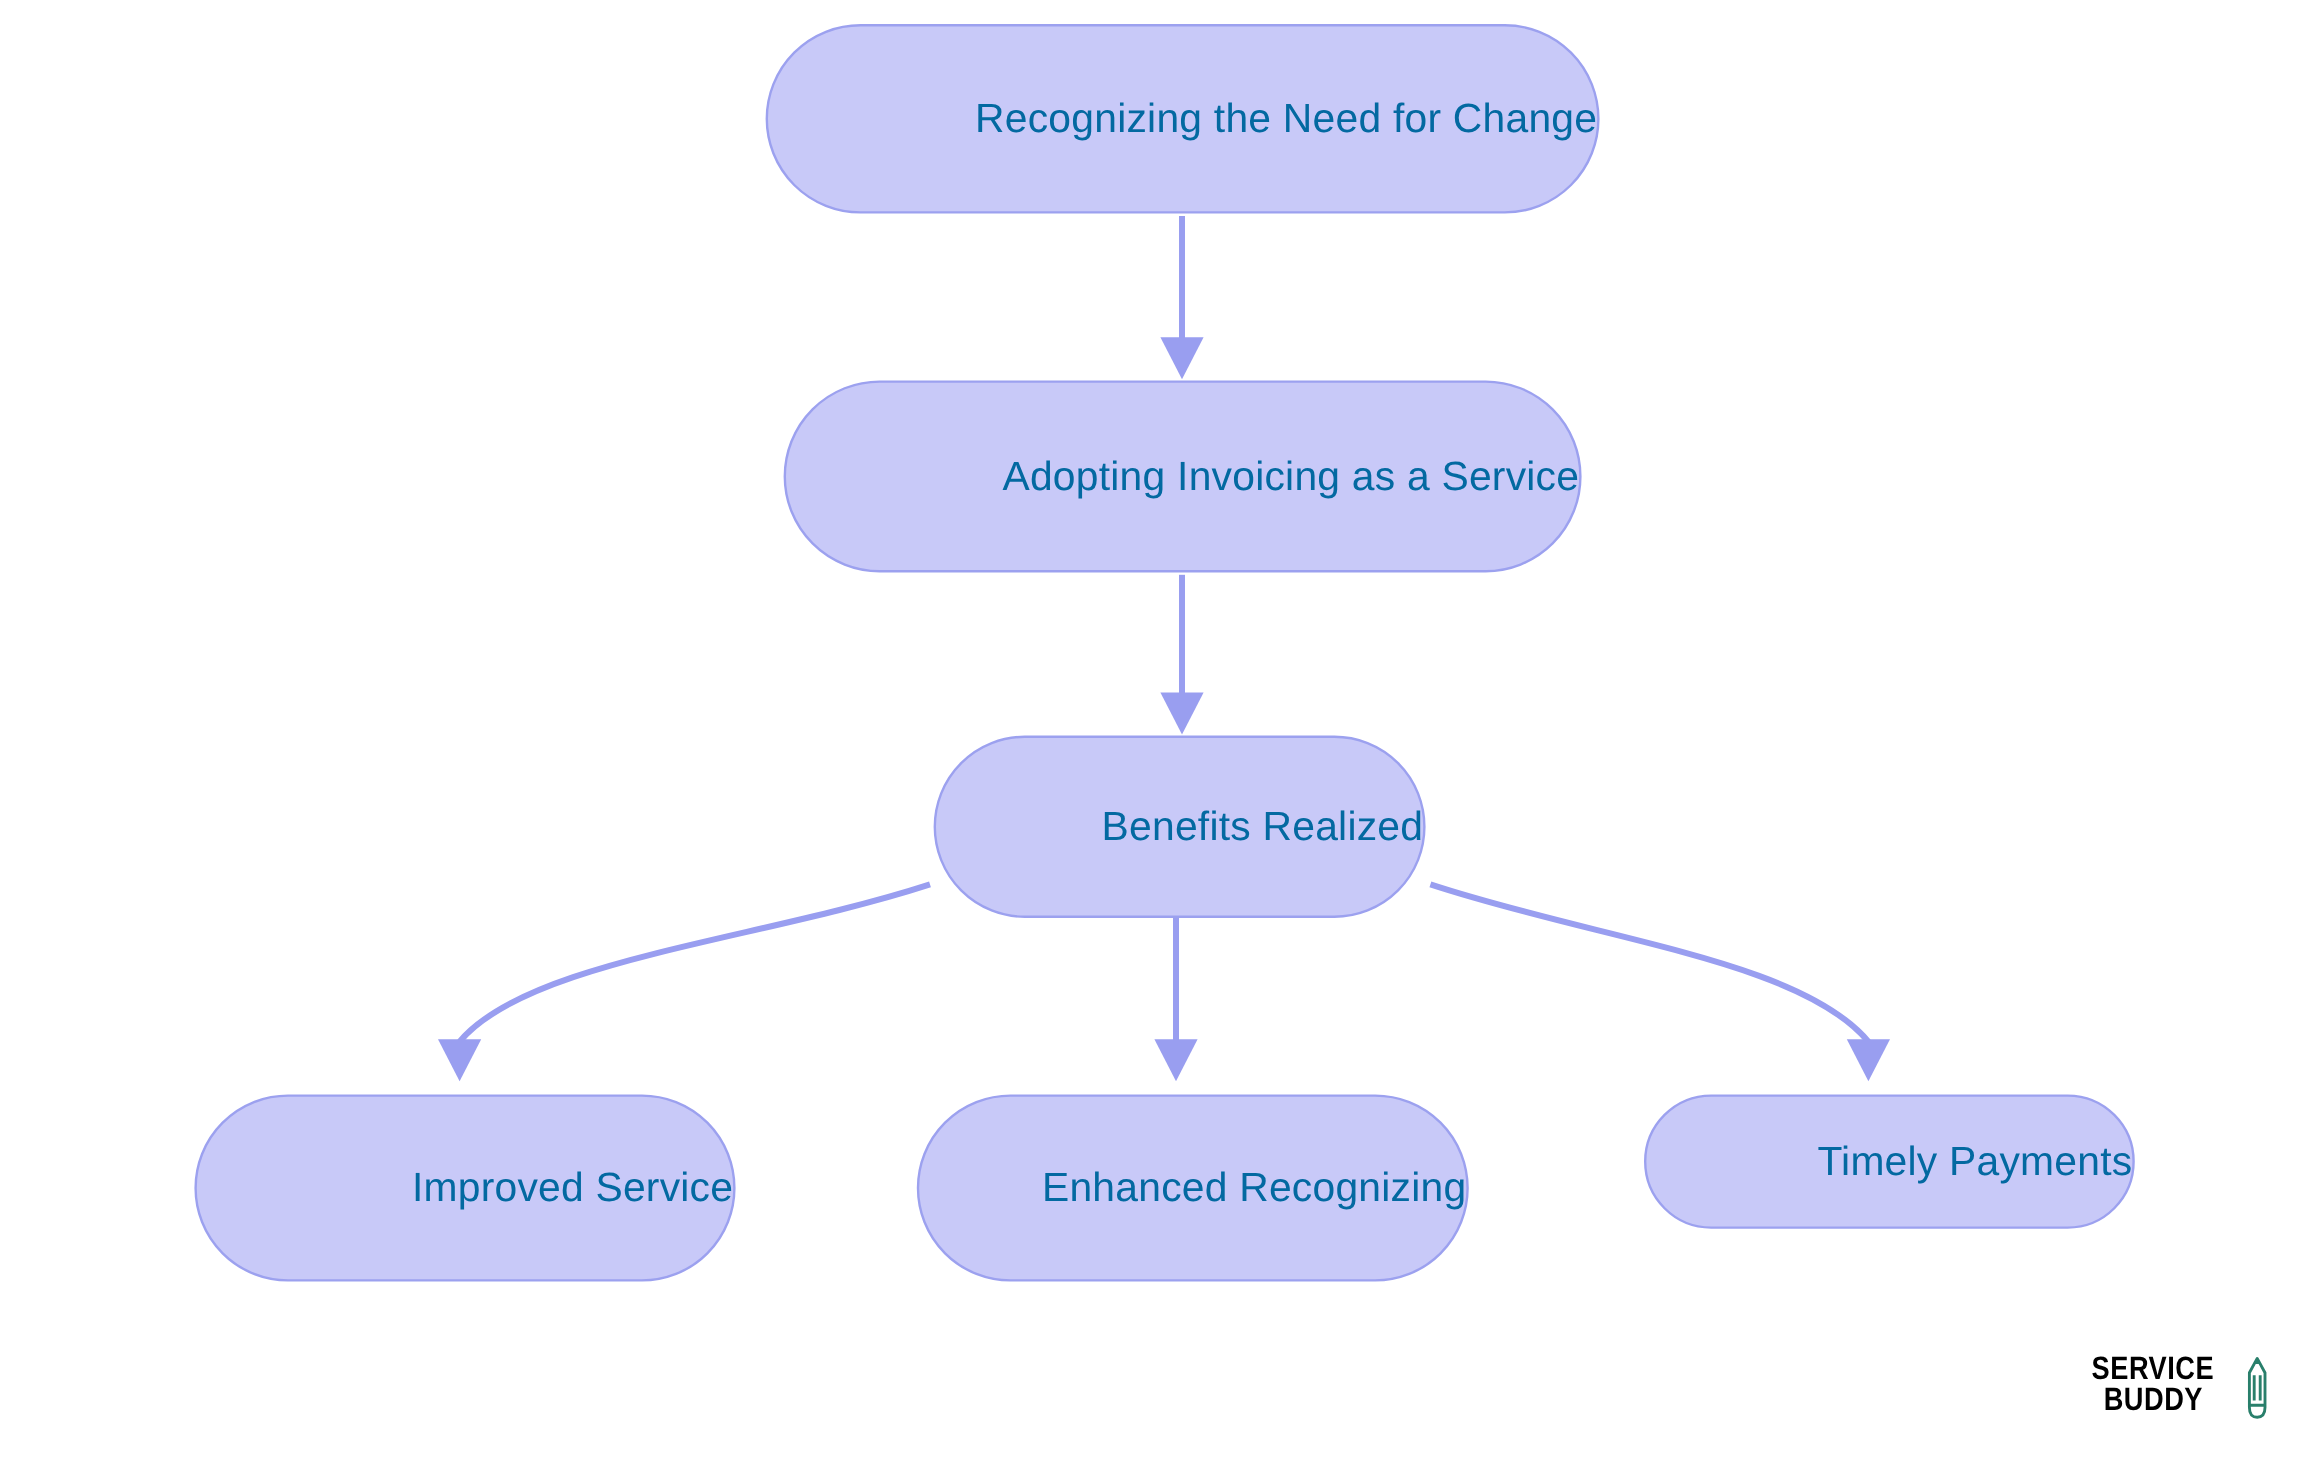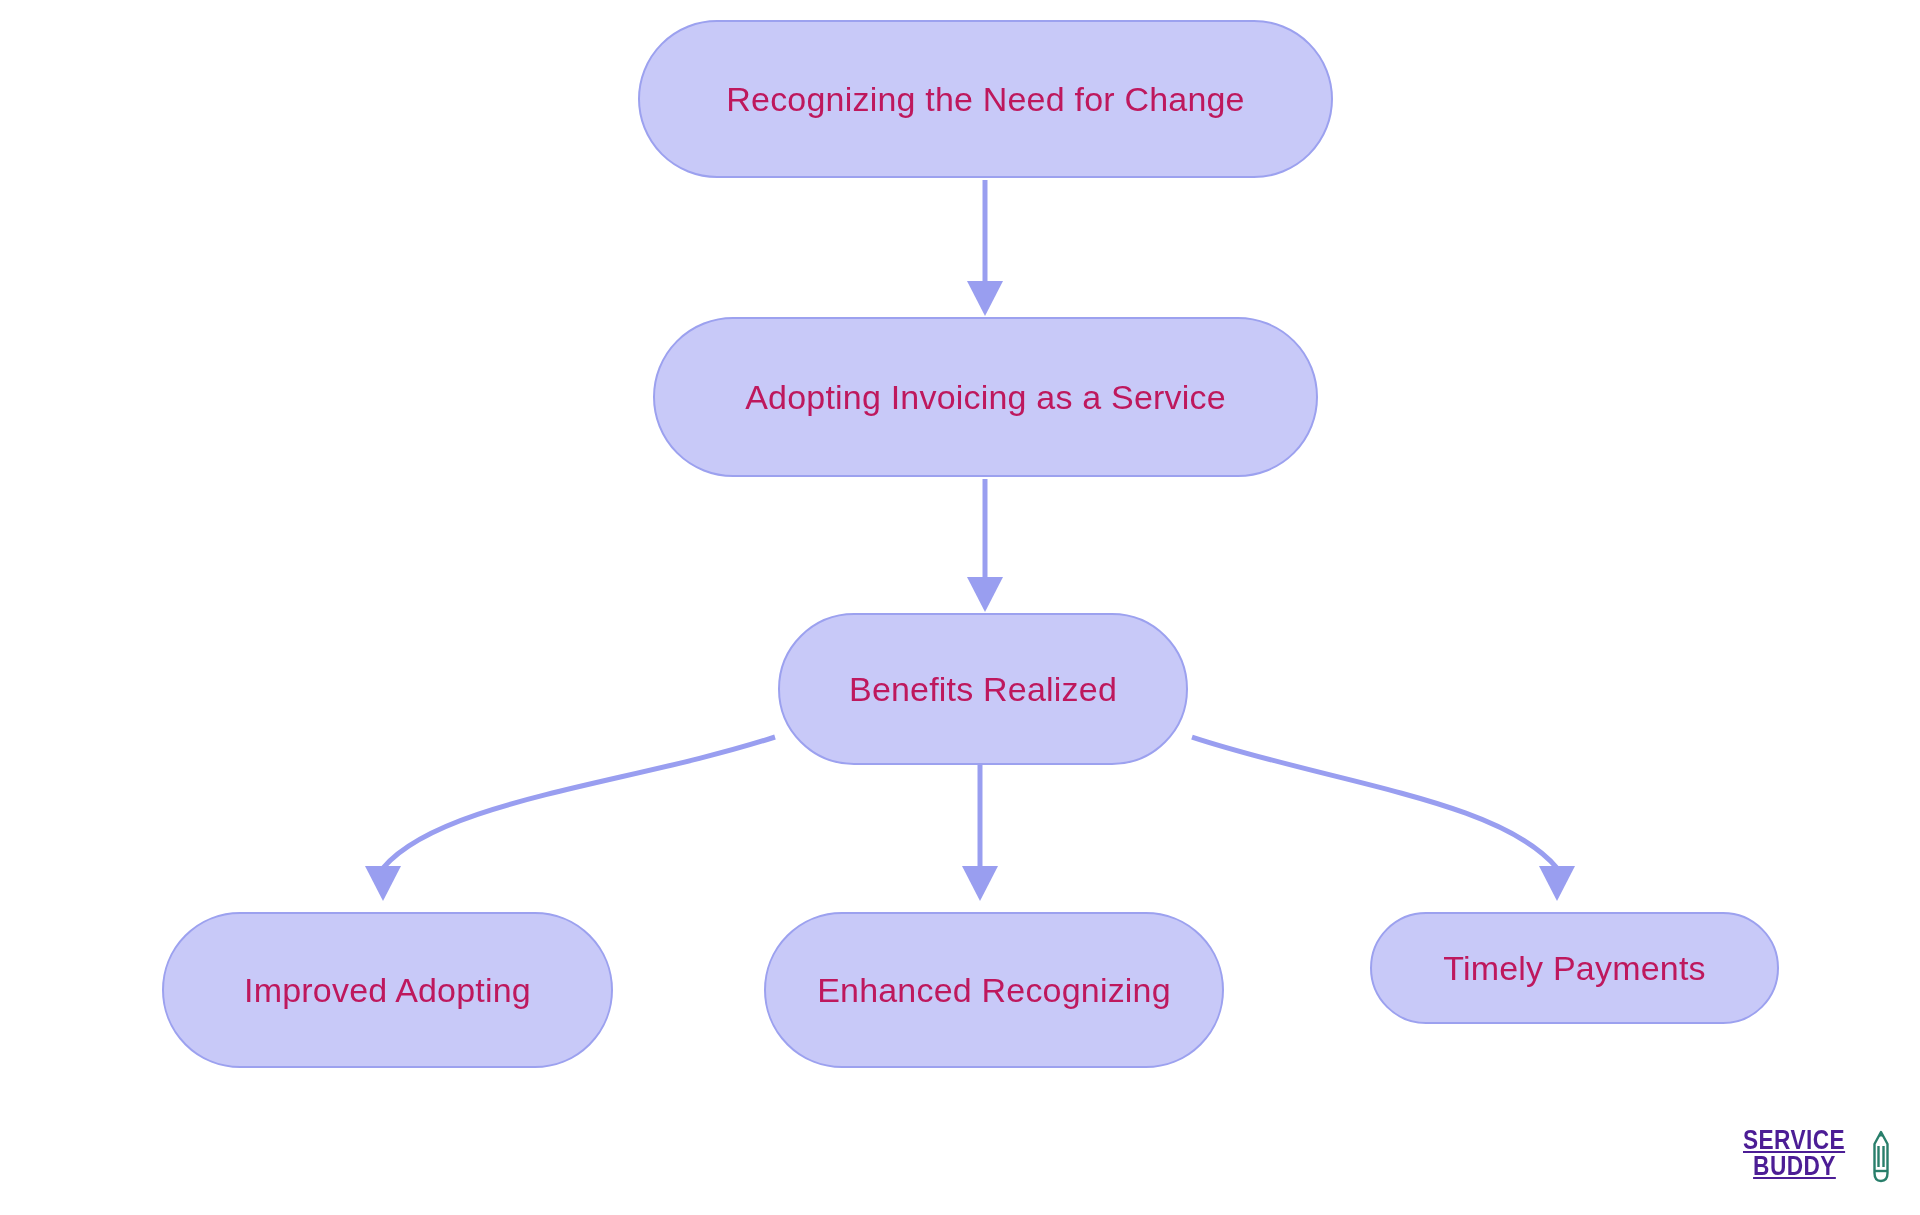--- a/index.html
+++ b/index.html
@@ -20,47 +20,46 @@
     left: 0;
     top: 0;
     width: 1920px;
     height: 1215px;
     pointer-events: none;
   }
   .node {
     position: absolute;
     display: flex;
     align-items: center;
-    justify-content: center;
+    justify-content: flex-end;
     background: #c8c9f8;
     border: 2px solid #9ca1ef;
     border-radius: 80px;
     box-sizing: border-box;
-    color: #be185d;
+    color: #0369a1;
     font-size: 34px;
     font-weight: 400;
     letter-spacing: 0.2px;
     white-space: nowrap;
     text-align: center;
   }
   .node-recognizing { left: 638px; top: 20px;  width: 695px; height: 158px; }
   .node-adopting    { left: 653px; top: 317px; width: 665px; height: 160px; }
   .node-benefits    { left: 778px; top: 613px; width: 410px; height: 152px; }
   .node-accuracy    { left: 162px; top: 912px; width: 451px; height: 156px; }
   .node-efficiency  { left: 764px; top: 912px; width: 460px; height: 156px; }
   .node-payments    { left: 1370px; top: 912px; width: 409px; height: 112px; }
 
   .logo {
     position: absolute;
     left: 1743px;
     top: 1128px;
     display: flex;
     align-items: flex-start;
-    color: #4c1d95;
-    text-decoration: underline;
+    color: #000000;
   }
   .logo-text {
     display: flex;
     flex-direction: column;
     transform: scaleX(0.84);
     transform-origin: left top;
     line-height: 0.95;
     font-weight: 900;
     font-size: 27px;
     letter-spacing: 0.5px;
@@ -104,21 +103,21 @@
 
   <div class="node node-adopting">
     <span>Adopting Invoicing as a Service</span>
   </div>
 
   <div class="node node-benefits">
     <span>Benefits Realized</span>
   </div>
 
   <div class="node node-accuracy">
-    <span>Improved Adopting</span>
+    <span>Improved Service</span>
   </div>
 
   <div class="node node-efficiency">
     <span>Enhanced Recognizing</span>
   </div>
 
   <div class="node node-payments">
     <span>Timely Payments</span>
   </div>
 

